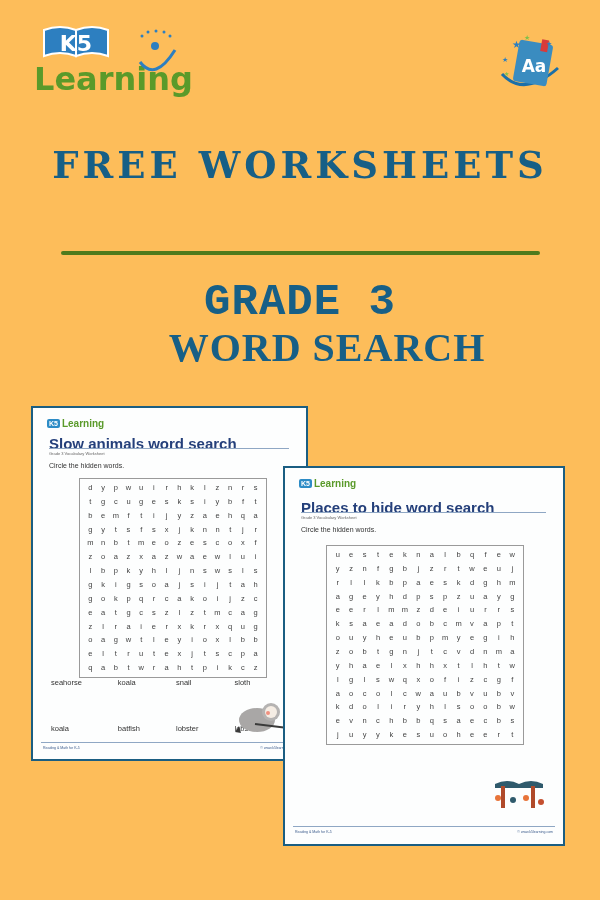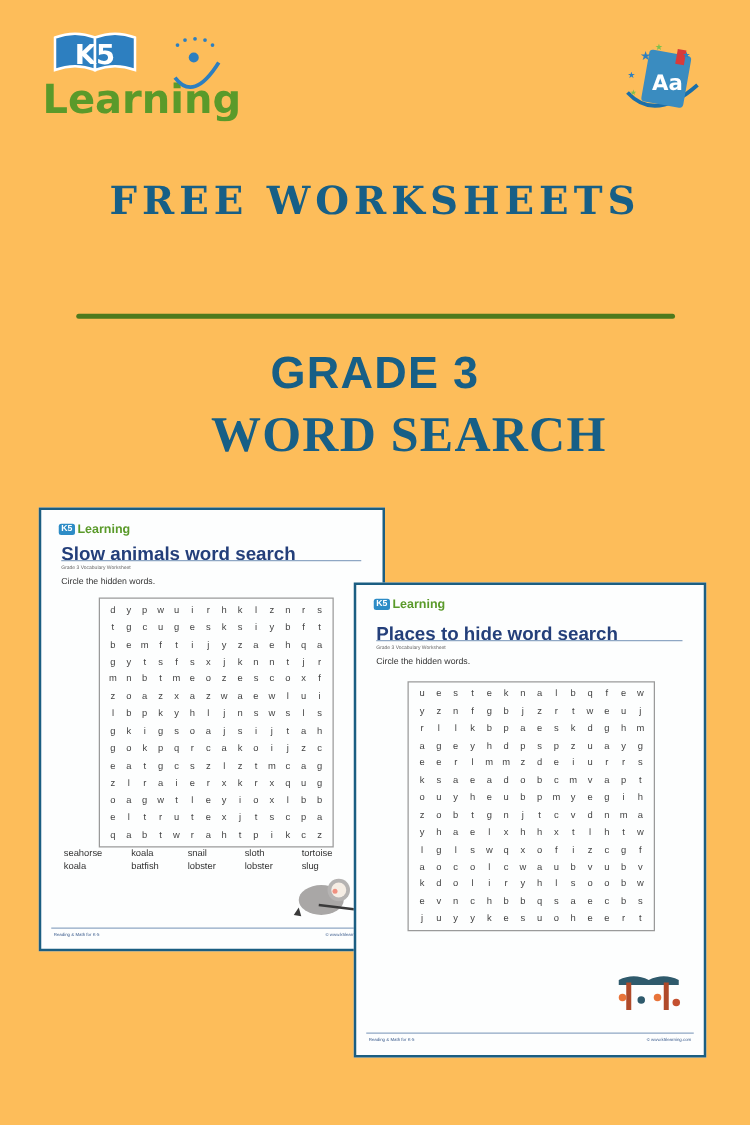--- a/index.html
+++ b/index.html
@@ -10,23 +10,23 @@
     font-family: "Liberation Sans", sans-serif;
   }
   .k5-logo { position: absolute; left: 30px; top: 22px; width: 170px; height: 75px; }
   .book-icon { position: absolute; left: 494px; top: 28px; width: 72px; height: 66px; }
 
   .headline {
     position: absolute; left: 0; width: 600px; text-align: center;
     font-family: "DejaVu Serif", "Liberation Serif", serif;
     color: #175f86; font-weight: bold;
   }
-  .headline.free { top: 143px; font-size: 31px; letter-spacing: 4px; }
+  .headline.free { top: 143px; font-size: 37px; letter-spacing: 4px; }
   .divider { position: absolute; left: 61px; top: 251px; width: 479px; height: 4px; background: #4e7a1d; border-radius: 2px; }
-  .headline.g1 { top: 277px; font-size: 36px; font-family: Liberation Sans, sans-serif; letter-spacing: 1px; }
+  .headline.g1 { top: 277px; font-size: 44px; font-family: Liberation Mono, monospace; letter-spacing: 1px; }
   .headline.g2 { top: 324px; font-size: 40px; font-family: "Liberation Serif", serif; letter-spacing: 1px; margin-left: 27px; }
 
   .sheet {
     position: absolute; background: #fdfefe; border: 2px solid #1b5e82;
   }
   .sheet1 { left: 31px; top: 406px; width: 277px; height: 355px; }
   .sheet2 { left: 283px; top: 466px; width: 282px; height: 380px; }
 
   .mini-logo { position: absolute; left: 14px; top: 8px; height: 14px; display: flex; align-items: center; gap: 2px; }
   .mini-logo .k5 { background: #2d8cc6; color: #fff; font-size: 7px; font-weight: bold; padding: 1px 2px; border-radius: 2px; }
@@ -39,21 +39,21 @@
 
   .grid {
     position: absolute; border: 1px solid #9a9a9a; padding: 2px 4px;
     display: grid; grid-template-columns: repeat(14, 1fr);
     font-size: 7.5px; color: #444; text-align: center;
   }
   .grid span { line-height: 13.3px; }
   .sheet1 .grid { left: 46px; top: 70px; width: 188px; height: 200px; }
   .sheet2 .grid { left: 41px; top: 77px; width: 198px; height: 200px; }
 
-  .words { position: absolute; font-size: 7.5px; color: #333; display: grid; grid-template-columns: repeat(5, auto); column-gap: 8px; row-gap: 0; line-height: 10px; }
+  .words { position: absolute; font-size: 7.5px; color: #333; display: grid; grid-template-columns: repeat(5, auto); column-gap: 8px; row-gap: 0; line-height: 10px; gap: 36px; }
   .sheet1 .words { left: 18px; top: 270px; width: 230px; }
   .sheet2 .words { left: 16px; top: 284px; width: 250px; }
 
   .foot-rule { position: absolute; left: 8px; right: 8px; height: 1px; background: #8fa7c4; }
   .foot-l, .foot-r { position: absolute; font-size: 3.5px; color: #3a5b8c; }
 
   .sloth { position: absolute; left: 200px; top: 290px; width: 55px; height: 40px; }
   .kids { position: absolute; left: 208px; top: 310px; width: 55px; height: 32px; }
 </style>
 </head>

